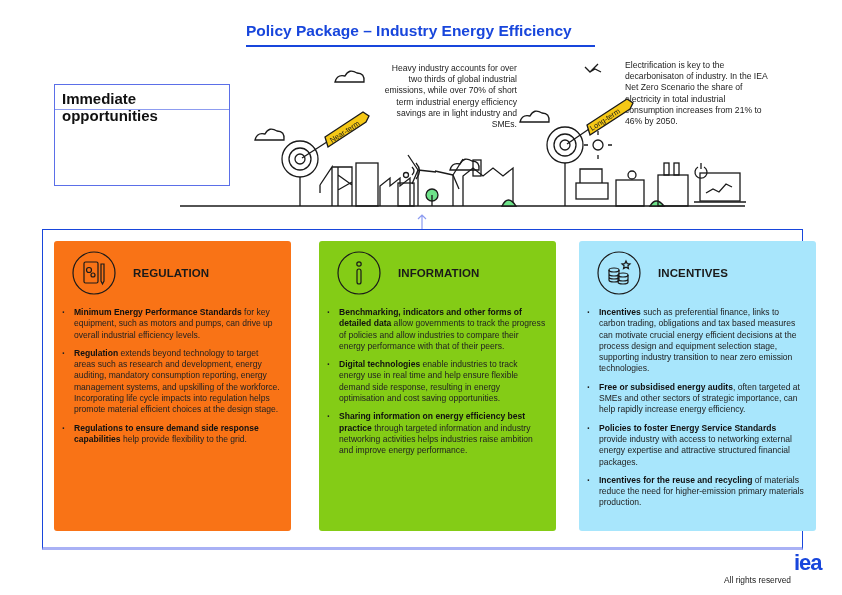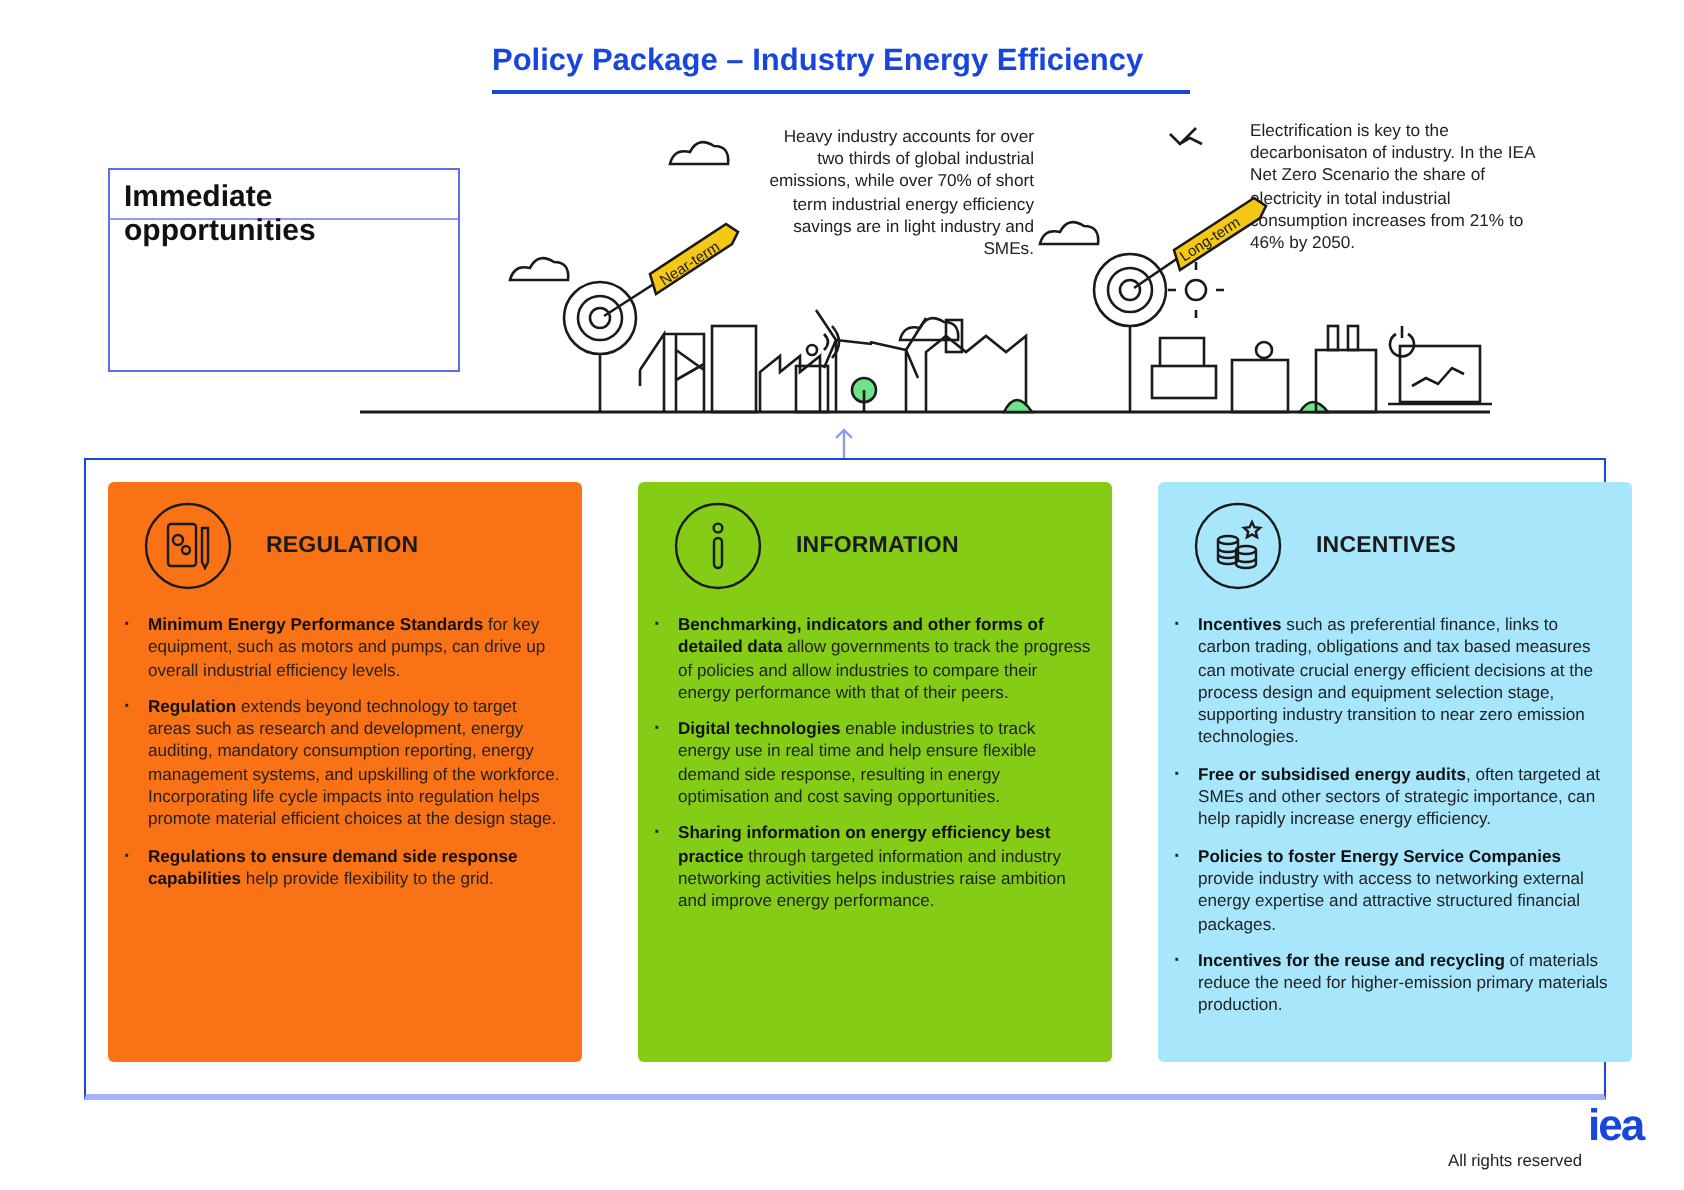--- a/index.html
+++ b/index.html
@@ -211,19 +211,19 @@
       <path d="M12 19 v10 a5 2 0 0 0 10 0 v-10 M12 23 a5 2 0 0 0 10 0 M12 26 a5 2 0 0 0 10 0"></path>
       <ellipse cx="26" cy="24" rx="5" ry="2"></ellipse>
       <path d="M21 24 v7 a5 2 0 0 0 10 0 v-7 M21 28 a5 2 0 0 0 10 0"></path>
       <path d="M29 10 l1.2 2.6 l2.8 .3 l-2.1 1.9 l.6 2.8 l-2.5 -1.4 l-2.5 1.4 l.6 -2.8 l-2.1 -1.9 l2.8 -.3 z"></path>
     </svg>
     <div class="panel-title">INCENTIVES</div>
   </div>
   <ul class="bullets">
     <li><b>Incentives</b><span> such as preferential finance, links to carbon trading, obligations and tax based measures can motivate crucial energy efficient decisions at the process design and equipment selection stage, supporting industry transition to near zero emission technologies.</span></li>
     <li><b>Free or subsidised energy audits</b><span>, often targeted at SMEs and other sectors of strategic importance, can help rapidly increase energy efficiency.</span></li>
-    <li><b>Policies to foster Energy Service Companies</b><span> provide industry with access to networking external energy expertise and attractive structured financial packages.</span></li>
+    <li><b>Policies to foster Energy Service Standards</b><span> provide industry with access to networking external energy expertise and attractive structured financial packages.</span></li>
     <li><b>Incentives for the reuse and recycling</b><span> of materials reduce the need for higher-emission primary materials production.</span></li>
   </ul>
 </div>
 
 <div class="logo">iea</div>
 <div class="rights">All rights reserved</div>
 
 </body></html>

